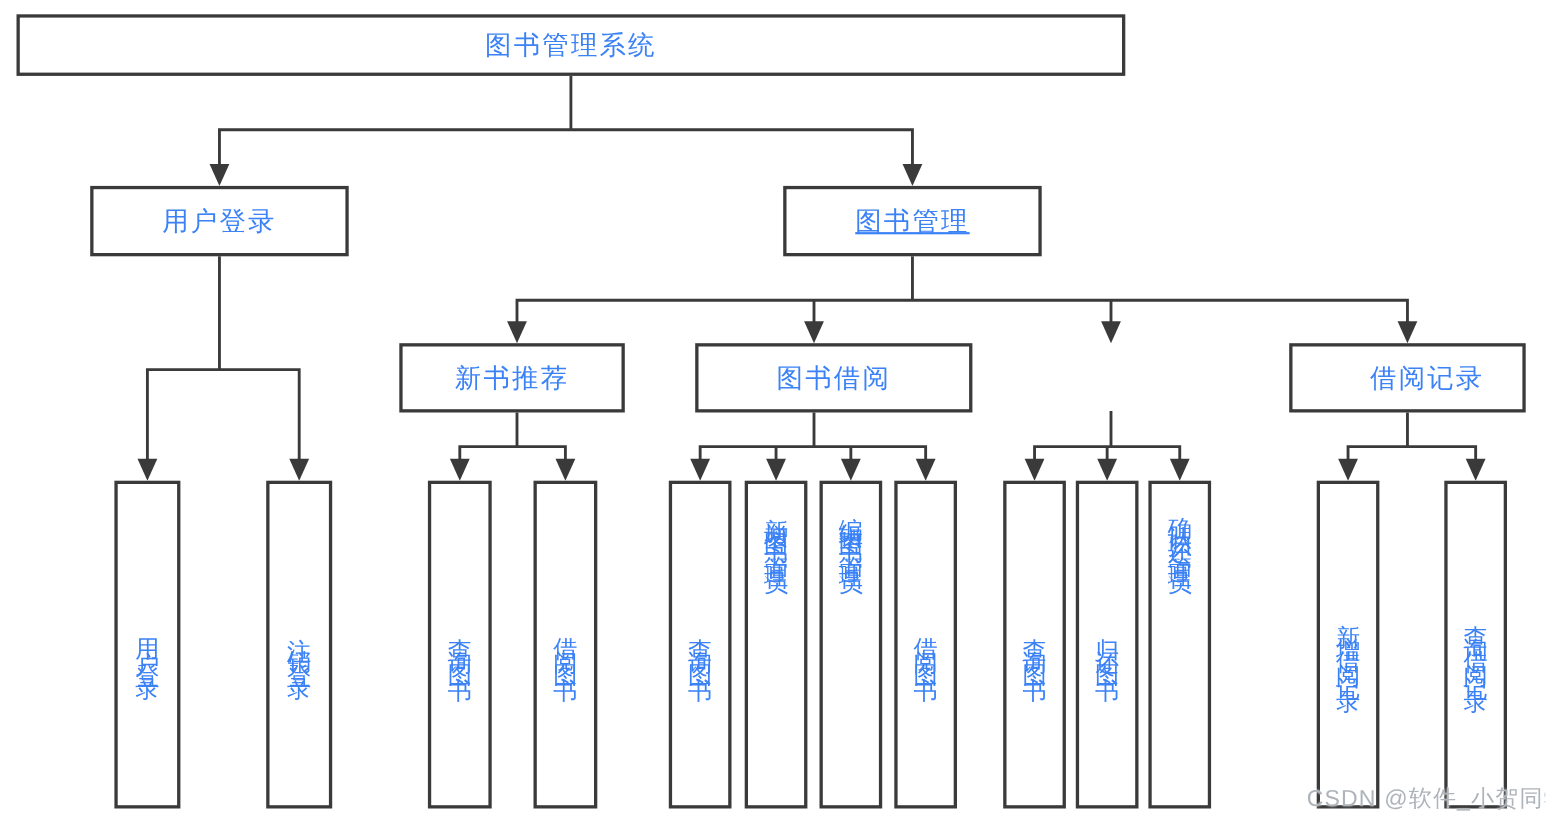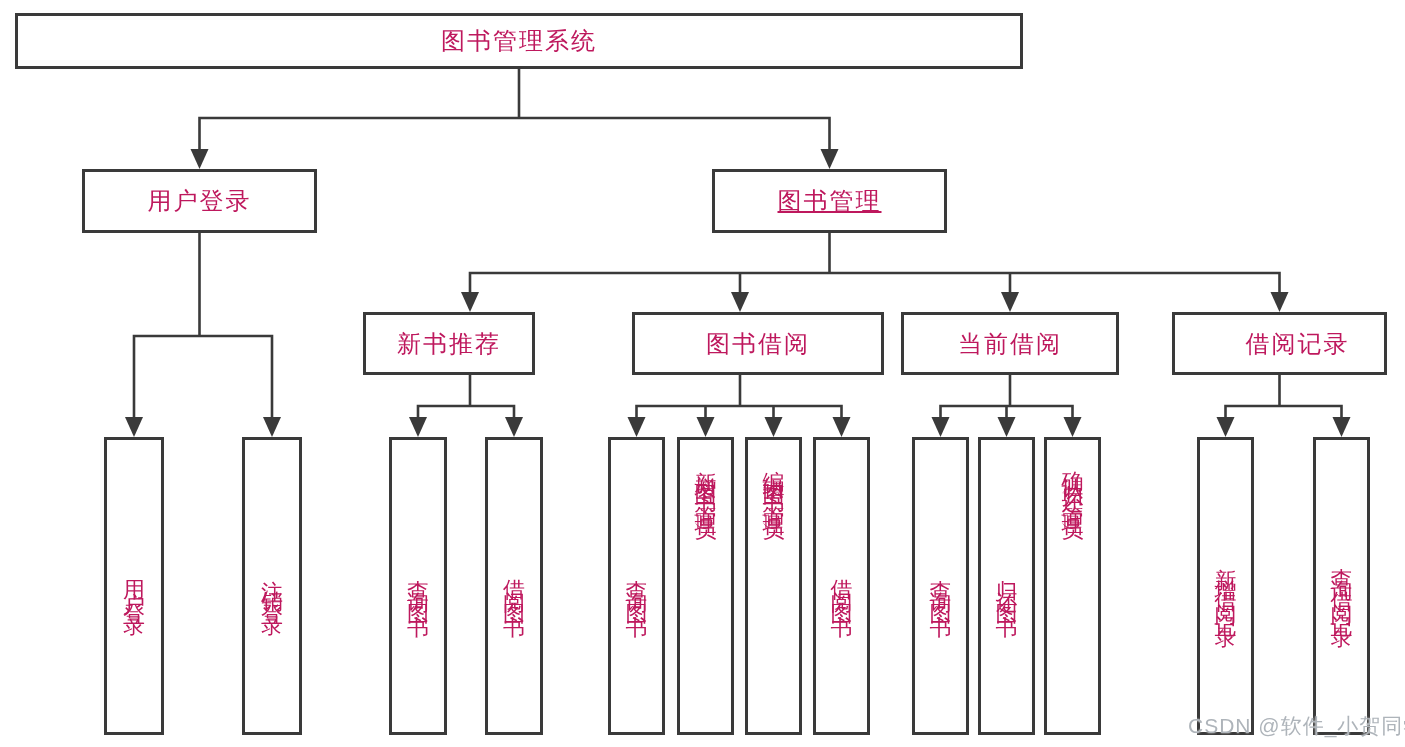--- a/index.html
+++ b/index.html
@@ -18,21 +18,21 @@
     width: 1405px; height: 747px;
   }
   .node {
     position: absolute;
     box-sizing: border-box;
     border: 3px solid #3a3a3a;
     background: #ffffff;
     display: flex;
     align-items: center;
     justify-content: center;
-    color: #be185d;
+    color: #3b82f6;
   }
   .hnode { font-size: 24px; letter-spacing: 2px; white-space: nowrap; }
   .leaf  { }
   .leaf > span {
     writing-mode: vertical-rl;
     text-orientation: mixed;
     font-size: 22px;
     line-height: 1;
     letter-spacing: 12px;
   }
@@ -85,23 +85,22 @@
       <polygon points="1216.5,417 1234.5,417 1225.5,437"></polygon>
       <polygon points="1332.5,417 1350.5,417 1341.5,437"></polygon>
     </g>
   </svg>
 
   <div class="node hnode" style="left:15px; top:13px; width:1008px; height:56px;">图书管理系统</div>
 
   <div class="node hnode" style="left:82px; top:169px; width:235px; height:64px;">用户登录</div>
   <div class="node hnode" style="left:712px; top:169px; width:235px; height:64px;text-decoration:underline;">图书管理</div>
 
-  <div class="node hnode" style="left:363px; top:312px; width:172px; height:63px;">新书推荐</div>
+  <div class="node hnode" style="left:363px; top:312px; width:205px; height:63px;">新书推荐</div>
   <div class="node hnode" style="left:632px; top:312px; width:252px; height:63px;">图书借阅</div>
-  <div class="node hnode" style="left:901px; top:312px; width:218px; height:63px;">当前借阅</div>
   <div class="node hnode" style="left:1172px; top:312px; width:215px; height:63px;padding-left:36px;">借阅记录</div>
 
   <div class="node leaf" style="left:104px; top:437px; width:60px; height:298px;">
     <span>用户登录</span>
   </div>
   <div class="node leaf" style="left:242px; top:437px; width:60px; height:298px;">
     <span>注销登录</span>
   </div>
 
   <div class="node leaf" style="left:389px; top:437px; width:58px; height:298px;">

